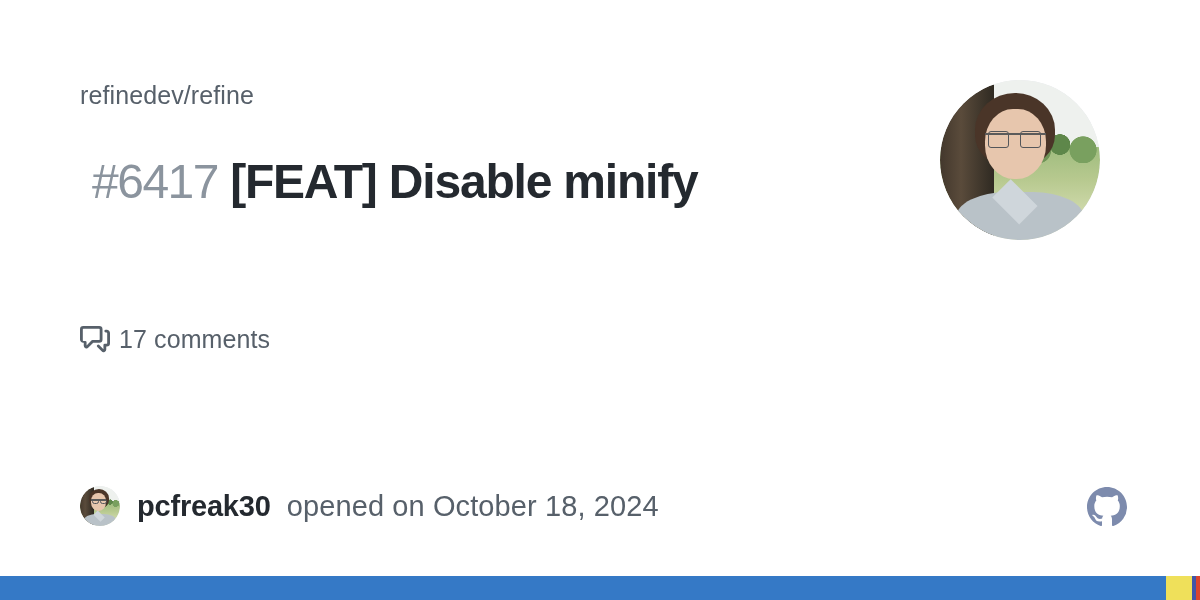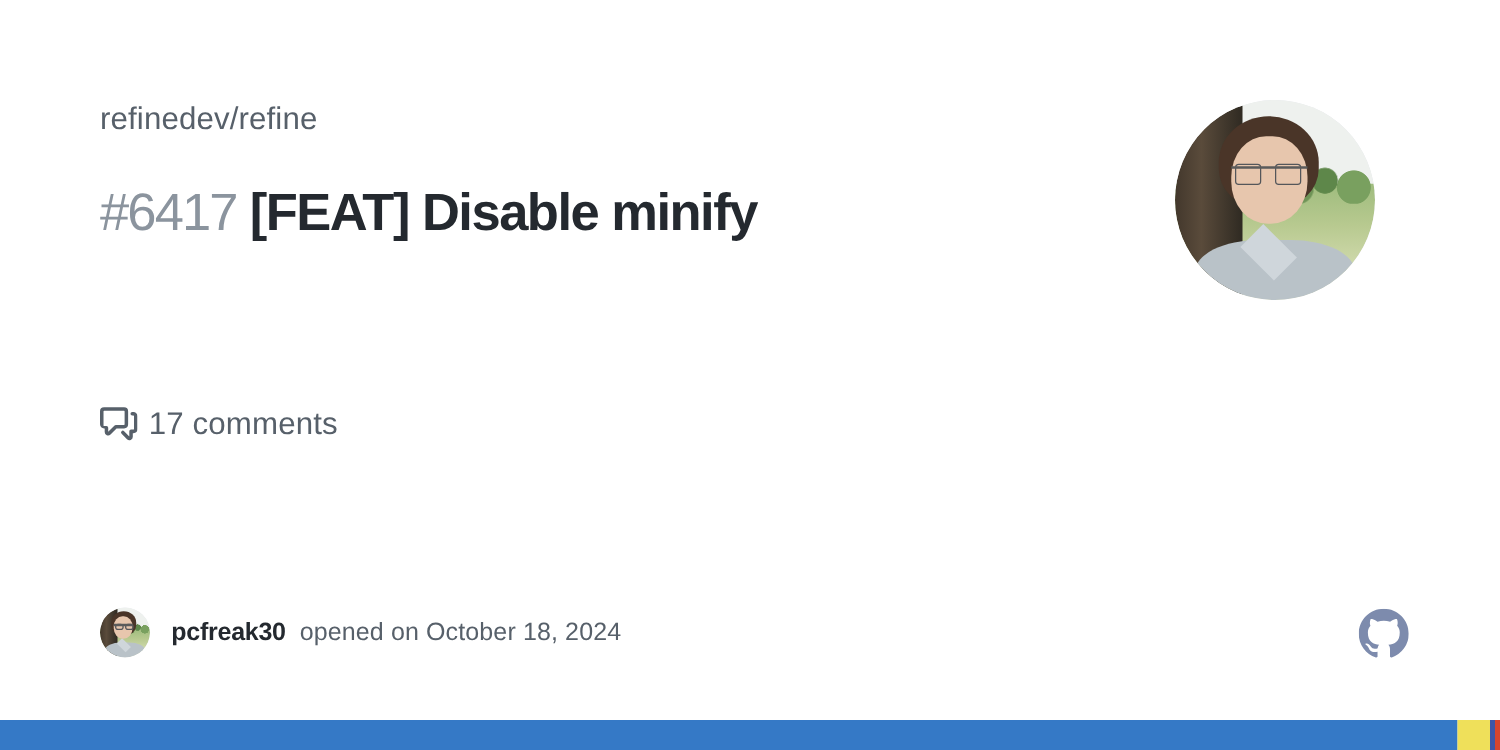--- a/index.html
+++ b/index.html
@@ -36,22 +36,22 @@
   }
 
   
   .title-block {
     position: absolute;
     left: 80px;
     top: 131px;
     width: 790px;
   }
   .title {
-    margin: 0;
-    font-size: 42px;
+    margin: 12px;
+    font-size: 48px;
     line-height: 78px;
     font-weight: 700;
     color: #24292f;
     letter-spacing: -1.2px;
     word-wrap: break-word;
   }
   .issue-number {
     color: #8b949e;
     font-weight: 400;
     letter-spacing: -1.5px;
@@ -140,21 +140,21 @@
     position: relative;
     width: 40px;
     height: 40px;
     border-radius: 50%;
     overflow: hidden;
     background: #e7e9ec;
     flex: none;
   }
   .footer-text {
     margin-left: 17px;
-    font-size: 20px;
+    font-size: 29px;
     line-height: 28px;
     white-space: nowrap;
   }
   .author {
     font-weight: 700;
     color: #24292f;
     letter-spacing: -0.2px;
   }
   .opened-on {
     color: #57606a;

